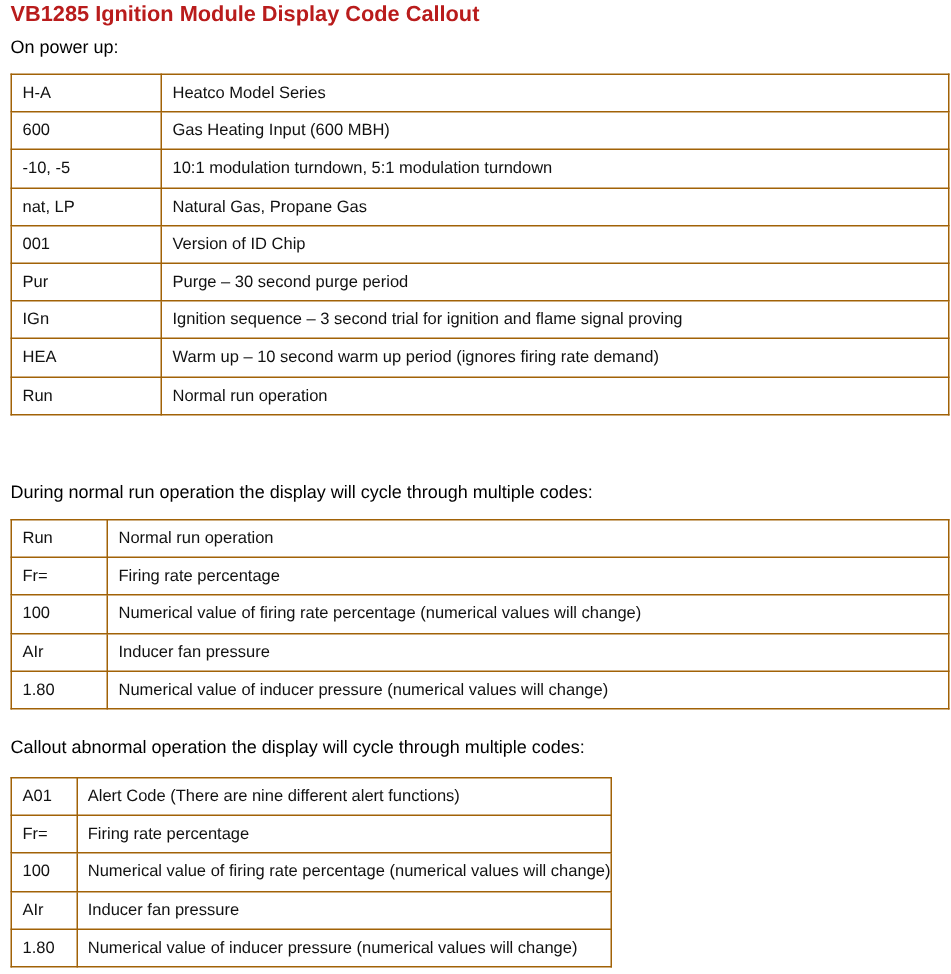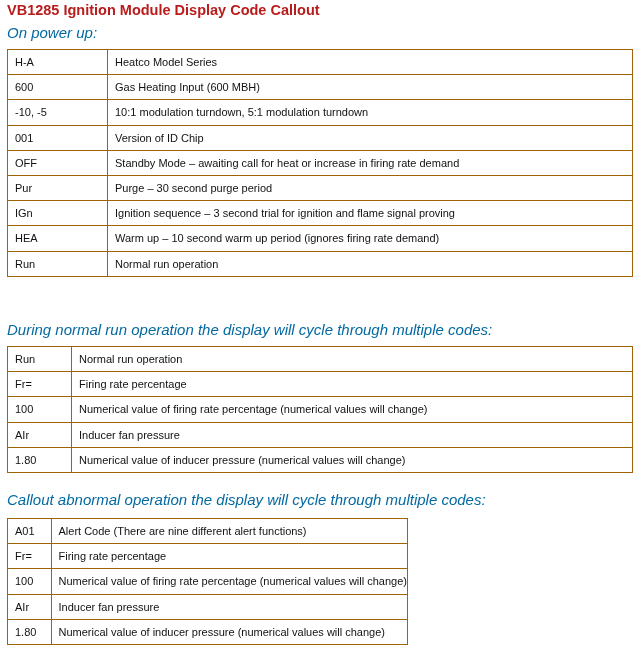--- a/index.html
+++ b/index.html
@@ -20,24 +20,23 @@
       left: 7px;
       top: 2px;
       font-size: 14.5px;
       font-weight: bold;
       color: #b91c1c;
       white-space: nowrap;
     }
     .section-heading {
       position: absolute;
       left: 7px;
-      font-size: 15px;
-      color: #0369a1;
+      font-size: 12px;
+      color: #000000;
       white-space: nowrap;
-      font-style: italic;
     }
     #h-power { top: 24px; }
     #h-normal { top: 321px; }
     #h-abnormal { top: 491px; }
 
     table.codes {
       position: absolute;
       left: 7px;
       border-collapse: collapse;
       font-size: 11px;
@@ -72,26 +71,26 @@
     </tr>
     <tr>
       <td class="code">600</td>
       <td>Gas Heating Input (600 MBH)</td>
     </tr>
     <tr>
       <td class="code">-10, -5</td>
       <td>10:1 modulation turndown, 5:1 modulation turndown</td>
     </tr>
     <tr>
+      <td class="code">nat, LP</td>
+      <td>Natural Gas, Propane Gas</td>
+    </tr>
+    <tr>
       <td class="code">001</td>
       <td>Version of ID Chip</td>
-    </tr>
-    <tr>
-      <td class="code">OFF</td>
-      <td>Standby Mode – awaiting call for heat or increase in firing rate demand</td>
     </tr>
     <tr>
       <td class="code">Pur</td>
       <td>Purge – 30 second purge period</td>
     </tr>
     <tr>
       <td class="code">IGn</td>
       <td>Ignition sequence – 3 second trial for ignition and flame signal proving</td>
     </tr>
     <tr>

